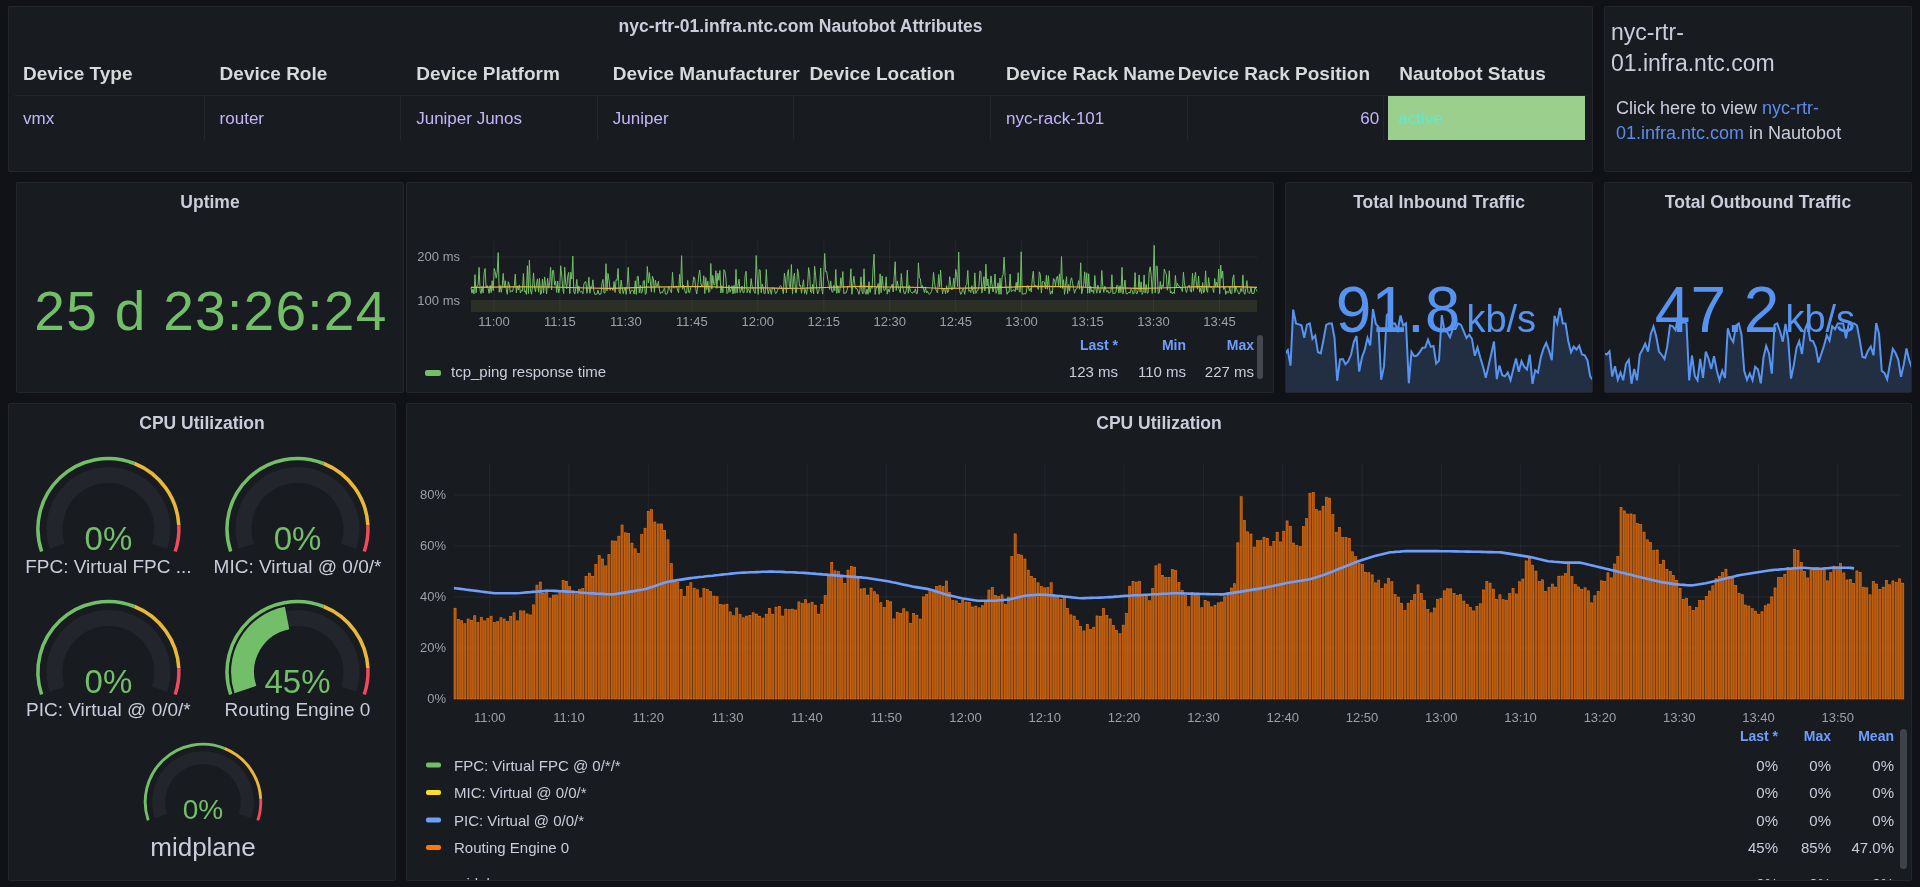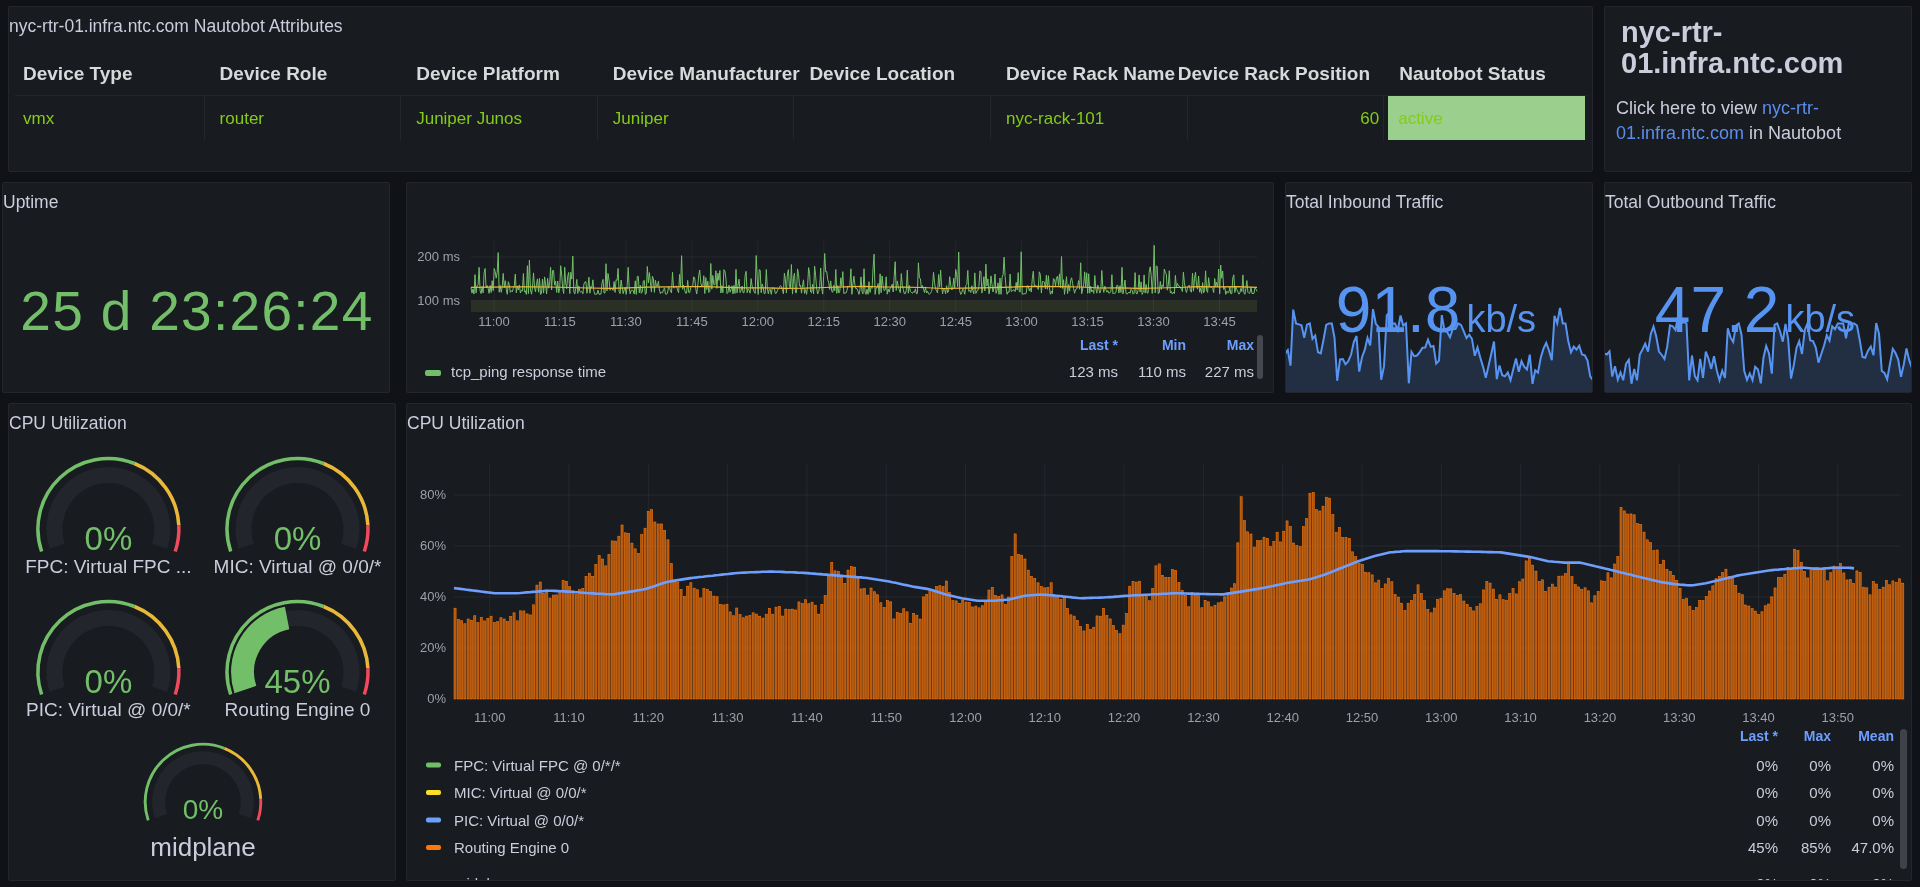--- a/index.html
+++ b/index.html
@@ -1,18 +1,18 @@
 <!DOCTYPE html>
 <html><head><meta charset="utf-8"><style>
 *{margin:0;padding:0;box-sizing:border-box}
 html,body{width:1920px;height:887px;background:#111217;font-family:"Liberation Sans",sans-serif;overflow:hidden;position:relative}
 .panel{position:absolute;background:#181B1F;border:1px solid #24262B;border-radius:2px}
-.ptitle{position:absolute;top:0;left:0;right:0;height:38px;line-height:38px;text-align:left;color:#CCCCDC;font-size:17.5px;font-weight:400}
+.ptitle{position:absolute;top:0;left:0;right:0;height:38px;line-height:38px;text-align:center;color:#CCCCDC;font-size:17.5px;font-weight:700}
 .hdr{position:absolute;color:#D8D9DA;font-size:19px;font-weight:600;white-space:nowrap}
-.cell{position:absolute;color:#84cc16;font-size:17px;white-space:nowrap}
+.cell{position:absolute;color:#c4b5fd;font-size:17px;white-space:nowrap}
 .axis{fill:#9DA0A8;font-size:13px;font-family:"Liberation Sans",sans-serif}
 .grid{stroke:rgba(204,204,220,0.07);stroke-width:1}
 .leg{fill:#CCCCDC;font-size:15px;font-family:"Liberation Sans",sans-serif}
 .leghdr{fill:#6E9FFF;font-size:14px;font-weight:700;font-family:"Liberation Sans",sans-serif}
 </style></head>
 <body>
 
 <div class="panel" style="left:8px;top:6px;width:1585px;height:166px">
  <div class="ptitle">nyc-rtr-01.infra.ntc.com Nautobot Attributes</div>
 <div class="hdr" style="top:56px;left:14.0px">Device Type</div>
@@ -32,29 +32,29 @@
 <div class="cell" style="top:102px;left:407.2px">Juniper Junos</div>
 <div style="position:absolute;left:784.4px;top:89px;width:1px;height:44px;background:#24262B"></div>
 <div class="cell" style="top:102px;left:603.8px">Juniper</div>
 <div style="position:absolute;left:981.0px;top:89px;width:1px;height:44px;background:#24262B"></div>
 <div class="cell" style="top:102px;left:800.4px"></div>
 <div style="position:absolute;left:1177.6px;top:89px;width:1px;height:44px;background:#24262B"></div>
 <div class="cell" style="top:102px;left:997.0px">nyc-rack-101</div>
 <div style="position:absolute;left:1374.2px;top:89px;width:1px;height:44px;background:#24262B"></div>
 <div class="cell" style="top:102px;right:212.8px">60</div>
 <div style="position:absolute;left:1379.2px;top:89px;width:196.6px;height:44px;background:#9BCF8D"></div>
-    <div class="cell" style="top:102px;left:1389.2px;color:#84cc16">active</div>
+    <div class="cell" style="top:102px;left:1389.2px;color:#5eead4">active</div>
 </div>
 
 <div class="panel" style="left:1604px;top:6px;width:308px;height:166px">
- <div style="position:absolute;left:16px;top:10px;width:230px;color:#CCCCDC;font-size:29px;font-weight:700;line-height:31px">nyc-rtr-<br>01.infra.ntc.com</div>
+ <div style="position:absolute;left:6px;top:10px;width:230px;color:#CCCCDC;font-size:23px;font-weight:400;line-height:31px">nyc-rtr-<br>01.infra.ntc.com</div>
  <div style="position:absolute;left:11px;top:89px;width:285px;color:#CCCCDC;font-size:18px;line-height:25px">Click here to view <span style="color:#5B8DEF">nyc-rtr-01.infra.ntc.com</span> in Nautobot</div>
 </div>
 
-<div class="panel" style="left:2px;top:182px;width:388px;height:211px">
+<div class="panel" style="left:16px;top:182px;width:388px;height:211px">
  <div class="ptitle">Uptime</div>
  <svg width="386" height="209" style="position:absolute;left:0;top:0">
       <text x="194" y="147" text-anchor="middle" fill="#73BF69" font-size="55" font-weight="500" letter-spacing="1.3" font-family="Liberation Sans,sans-serif">25 d 23:26:24</text>
     </svg>
 </div>
 
 <div class="panel" style="left:406px;top:182px;width:868px;height:211px">
  <svg width="866" height="209" style="position:absolute;left:0;top:0">
   <g class="grid">
    <line x1="64" y1="74" x2="850" y2="74"></line>

